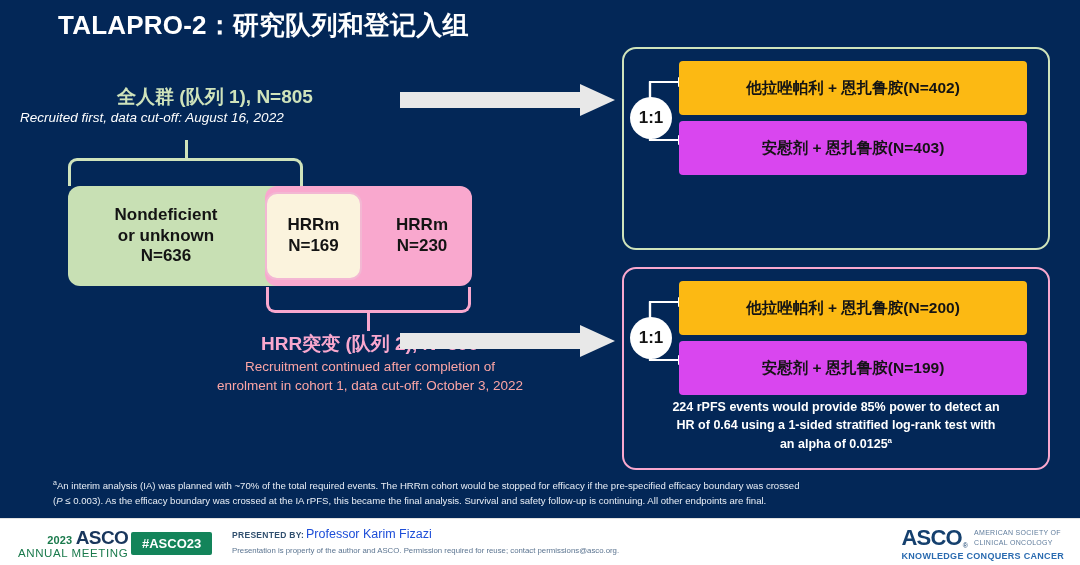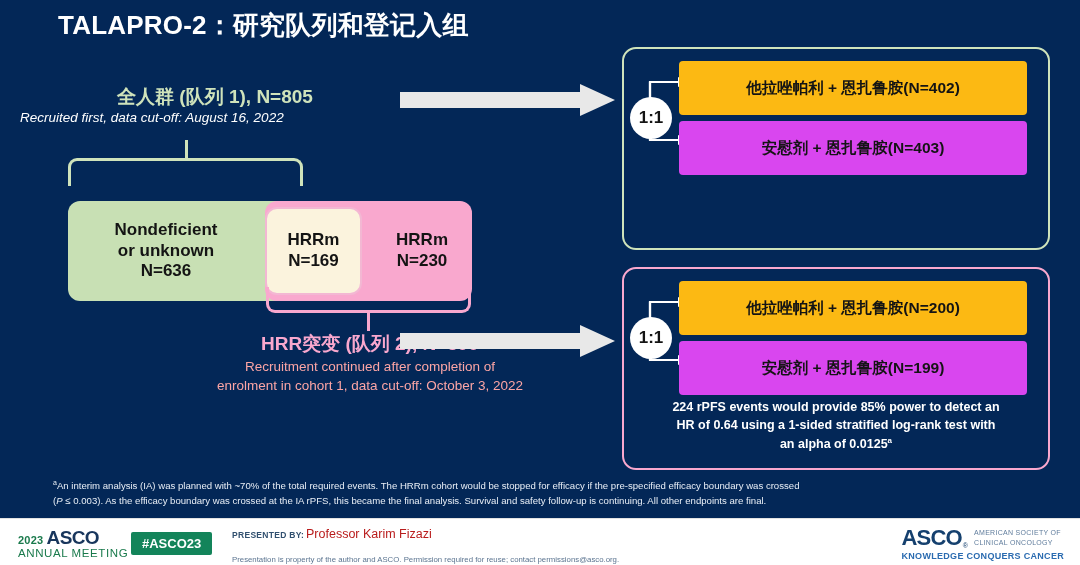--- a/index.html
+++ b/index.html
@@ -57,21 +57,21 @@
   .green-stem {
     position: absolute;
     left: 185px; top: 140px;
     width: 3px; height: 20px;
     background: #cfe3bb;
   }
 
   
   .boxrow {
     position: absolute;
-    left: 68px; top: 201px;
+    left: 68px; top: 186px;
     width: 404px; height: 100px;
   }
   .box-green {
     position: absolute;
     left: 0; top: 0;
     width: 262px; height: 100px;
     background: #c8e0b4;
     border-radius: 12px;
     display: flex; align-items: center; justify-content: center;
   }
@@ -201,41 +201,41 @@
 
   
   .footer {
     position: absolute;
     left: 0; bottom: 0;
     width: 1080px; height: 47px;
     background: #ffffff;
     border-top: 1px solid #e2e2e2;
   }
   .asco-meeting { position: absolute; left: 18px; top: 9px; line-height: 1; }
-  .asco-meeting .l1 { font-size: 11px; color: #1a7a4c; font-weight: bold; letter-spacing: .2px;}
+  .asco-meeting .l1 { font-size: 11px; color: #1a7a4c; font-weight: bold; letter-spacing: .2px; text-align: right;}
   .asco-meeting .l1 b { font-size: 19px; color: #18365c; letter-spacing: -0.6px; }
   .asco-meeting .l2 { font-size: 11.5px; color: #1a7a4c; letter-spacing: .6px; margin-top: 1px; }
 
   .hashtag {
     position: absolute; left: 131px; top: 13px;
     background: #13845a; color: #ffffff;
     font-size: 13px; font-weight: bold;
     padding: 4px 11px; border-radius: 2px;
   }
   .presented {
     position: absolute; left: 232px; top: 11px;
     font-size: 8.5px; font-weight: bold; color: #31506f; letter-spacing: .3px;
   }
   .presenter {
     position: absolute; left: 306px; top: 8px;
-    font-size: 12.5px; color: #b91c1c;
+    font-size: 12.5px; color: #1d4ed8;
   }
   .perm {
     position: absolute; left: 232px; top: 27px;
-    font-size: 7.8px; color: #5b7490; margin-top: 9px;
+    font-size: 7.8px; color: #5b7490;
   }
   .asco-logo { position: absolute; right: 16px; top: 8px; text-align: left; line-height: 1; }
   .asco-logo .row { display: flex; align-items: flex-end; }
   .asco-logo .big { font-size: 22px; font-weight: bold; color: #15406e; letter-spacing: -0.8px; }
   .asco-logo .tm { font-size: 7px; color: #15406e; margin-left:1px; }
   .asco-logo .side { font-size: 7px; color: #5f7c9c; margin-left: 6px; line-height: 1.35; padding-bottom:2px; letter-spacing:.3px;}
   .asco-logo .tag { font-size: 9px; font-weight: bold; color: #2a6bb0; letter-spacing: .3px; margin-top: 3px; }
 </style>
 </head>
 <body>

